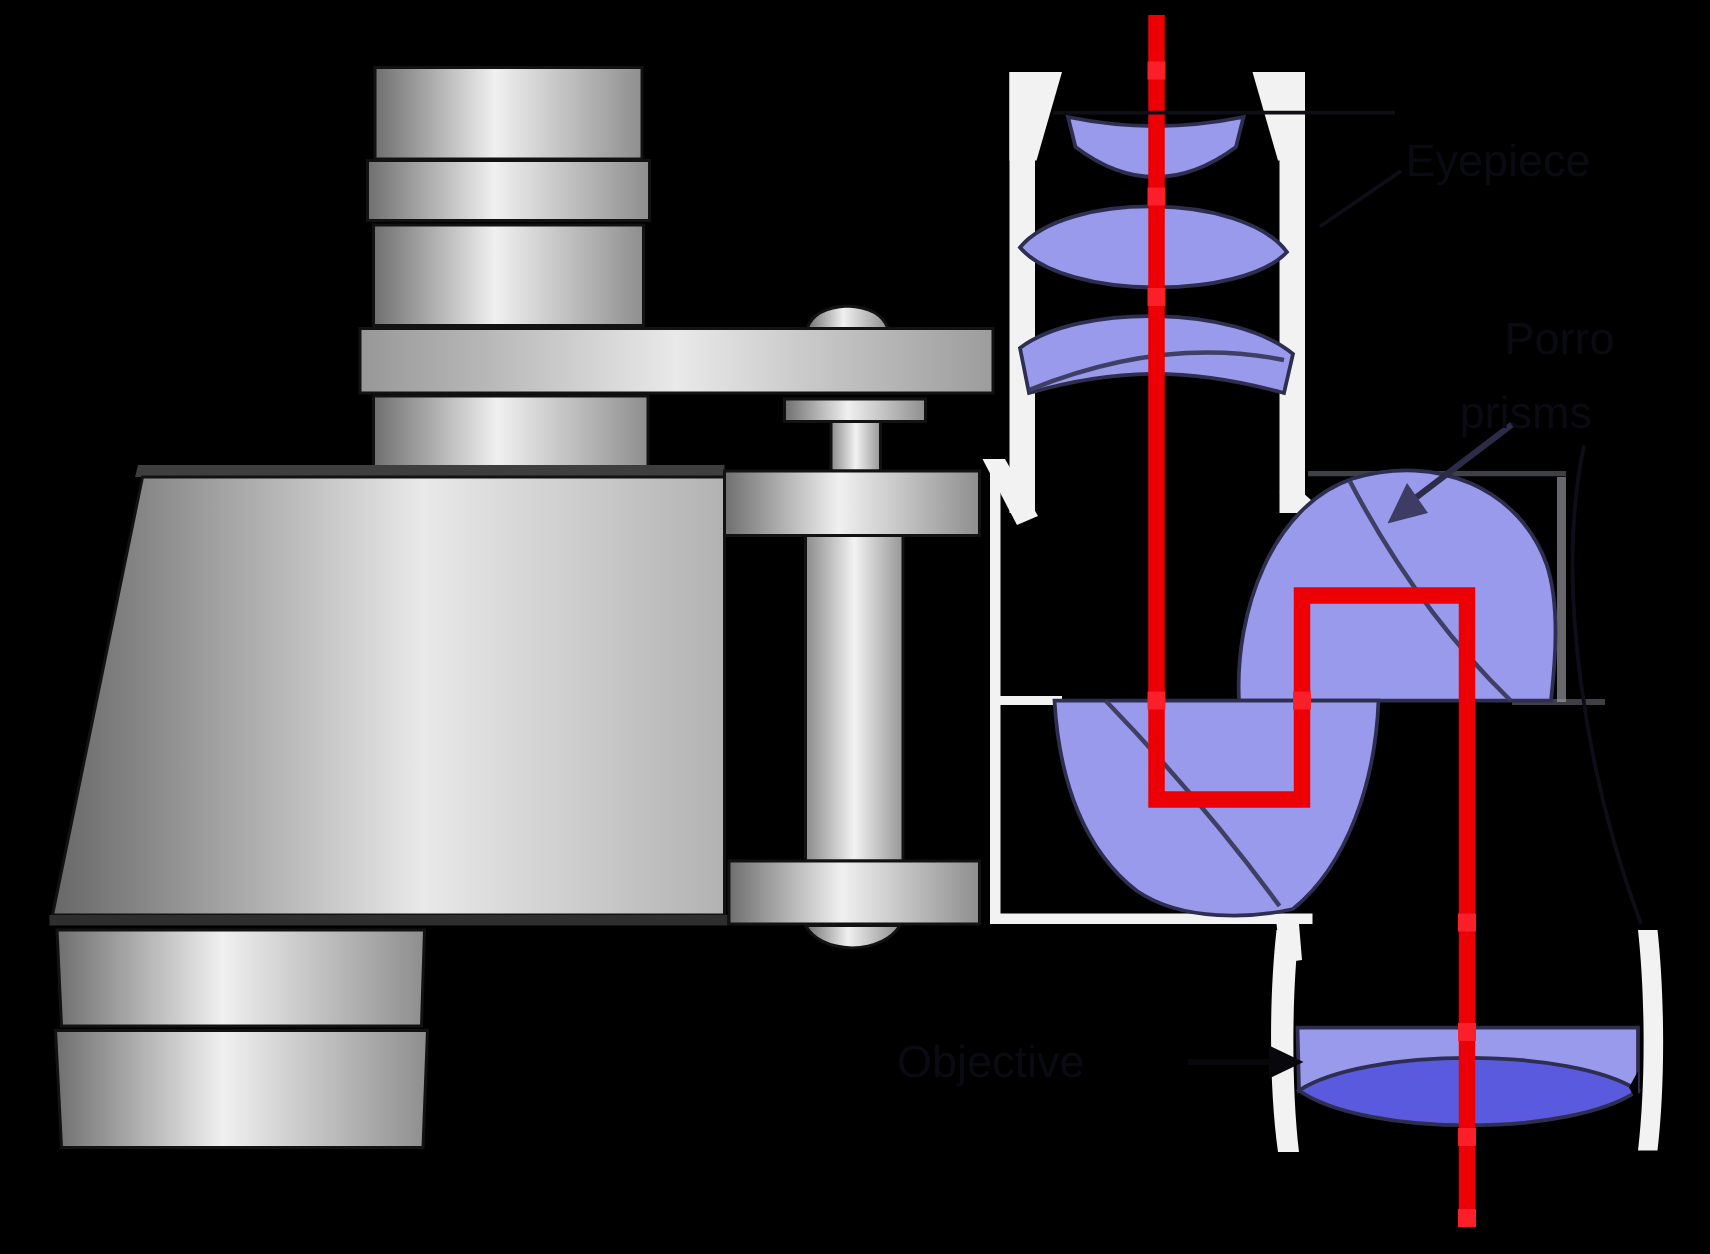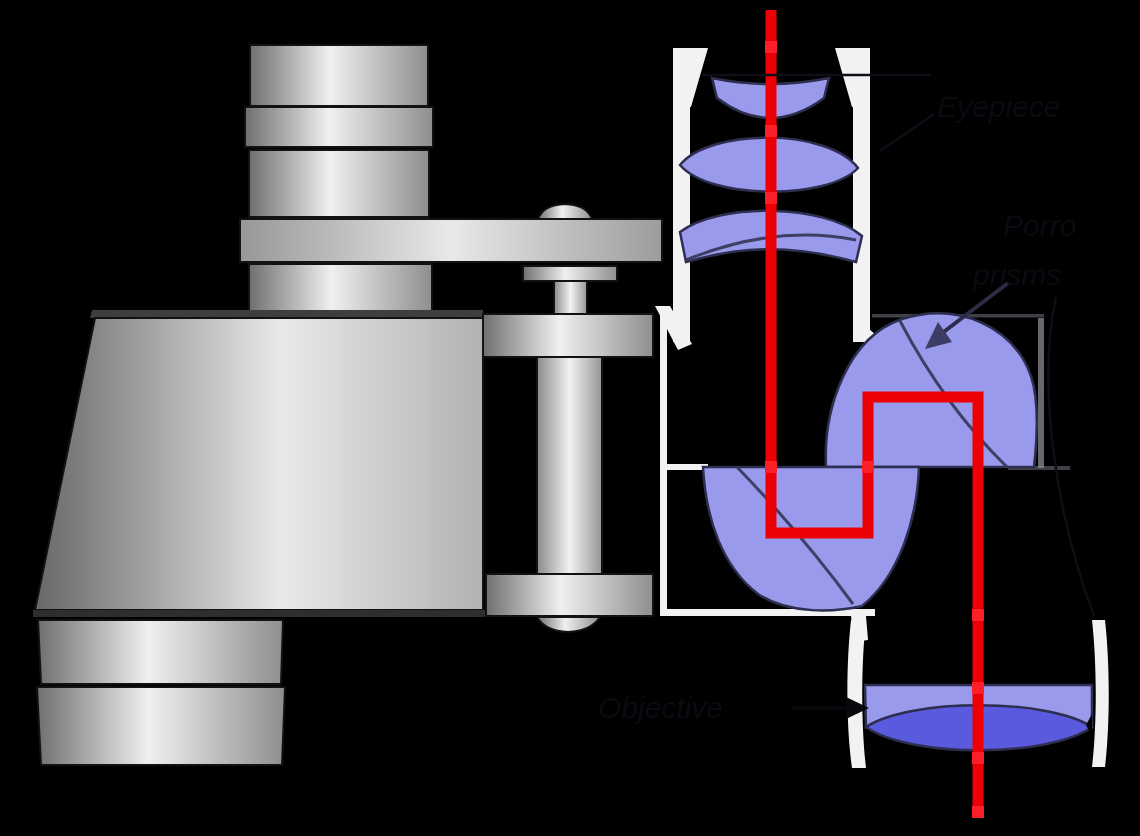--- a/index.html
+++ b/index.html
@@ -8,21 +8,20 @@
     background: #000;
     width: 1140px;
     height: 836px;
     overflow: hidden;
   }
   #stage {
     position: relative;
     width: 908px;
     height: 836px;
     background: #000;
-    font-style: italic;
   }
   svg { display: block; }
   .metal { stroke: #121212; stroke-width: 2; }
   .glass { stroke: #2e2e50; stroke-width: 2.5; }
   .edge  { fill: none; stroke: #3a3a5e; stroke-width: 3; opacity: 0.95; }
   .white { fill: #f2f2f2; stroke: none; }
   .leader { fill: none; stroke: #0e0e18; stroke-width: 2.5; }
   .lbl {
     font-family: "Liberation Sans", sans-serif;
     font-size: 30px;

